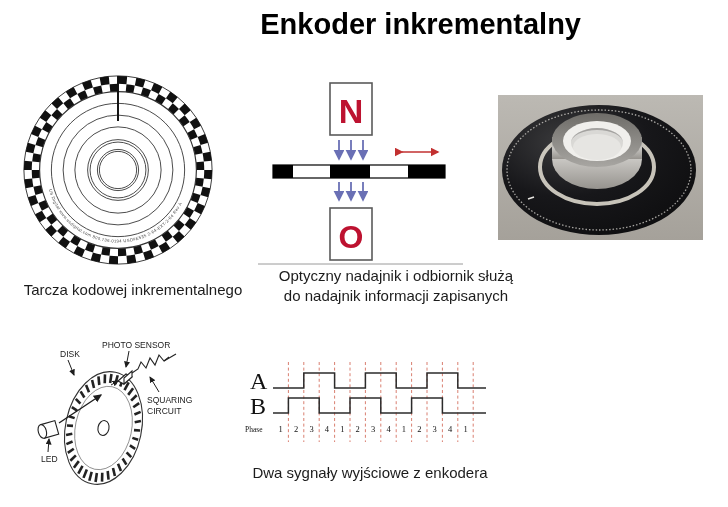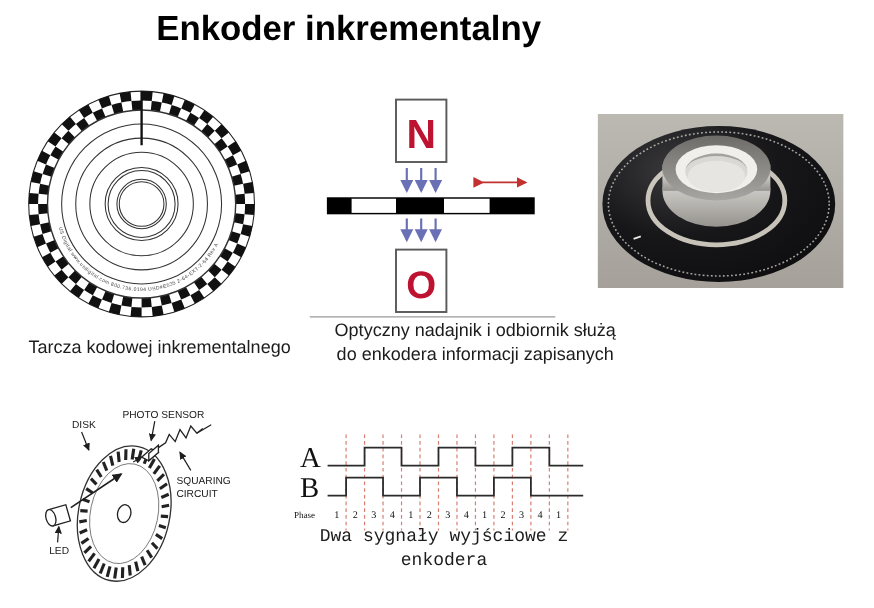--- a/index.html
+++ b/index.html
@@ -1,29 +1,29 @@
 <!DOCTYPE html>
 <html><head>
 <meta charset="utf-8">
 <style>
   html,body{margin:0;padding:0;}
   body{
     width:728px;height:507px;position:relative;background:#ffffff;
     font-family:"Liberation Sans",sans-serif;overflow:hidden;
   }
   .slide-title{
-    position:absolute;top:8px;left:0;width:581px;text-align:center;
+    position:absolute;top:8px;left:0;width:581px;text-align:right;
     font-size:29px;font-weight:bold;color:#000;
   }
   .caption{
     position:absolute;text-align:center;font-size:15px;line-height:19.5px;color:#1c1c1c;
   }
   #caption-disk{left:8px;top:280px;width:250px;}
   #caption-optical{left:253px;top:266px;width:244px;margin-left:21px;}
-  #caption-waveform{left:245px;top:438px;width:250px;font-family:Liberation Mono, monospace;}
+  #caption-waveform{left:245px;top:463px;width:250px;}
   svg{position:absolute;display:block;}
   #disk-svg{left:20px;top:72px;}
   #optical-svg{left:258px;top:78px;}
   #photo-svg{left:498px;top:95px;}
   #sensor-svg{left:28px;top:333px;}
   #wave-svg{left:243px;top:356px;}
 </style>
 </head>
 <body>
 
@@ -146,21 +146,21 @@
     <line x1="93" y1="104" x2="93" y2="122" marker-end="url(#mBlue)"></line>
     <line x1="105" y1="104" x2="105" y2="122" marker-end="url(#mBlue)"></line>
   </g>
 
   <rect x="72" y="130" width="42" height="52" fill="#ffffff" stroke="#5a5a5a" stroke-width="1.6"></rect>
   <text x="93" y="170" text-anchor="middle" font-size="32" font-weight="bold" fill="#bd1230">O</text>
   <line x1="0" y1="186" x2="205" y2="186" stroke="#9a9a9a" stroke-width="1"></line>
 </svg>
 <div class="caption" id="caption-optical">
   <div>Optyczny nadajnik i odbiornik służą</div>
-  <div>do enkodera informacji zapisanych</div>
+  <div>do nadajnik informacji zapisanych</div>
 </div>
 
 <svg id="photo-svg" width="205" height="145" viewBox="0 0 205 145">
   <defs>
     <linearGradient id="photoBg" x1="0" y1="0" x2="0" y2="1">
       <stop offset="0" stop-color="#bcb9b3"></stop>
         <stop offset="1" stop-color="#a5a19a"></stop>
     </linearGradient>
     <radialGradient id="diskDark" cx="0.32" cy="0.28" r="0.95">
       <stop offset="0" stop-color="#3a3a3c"></stop>

